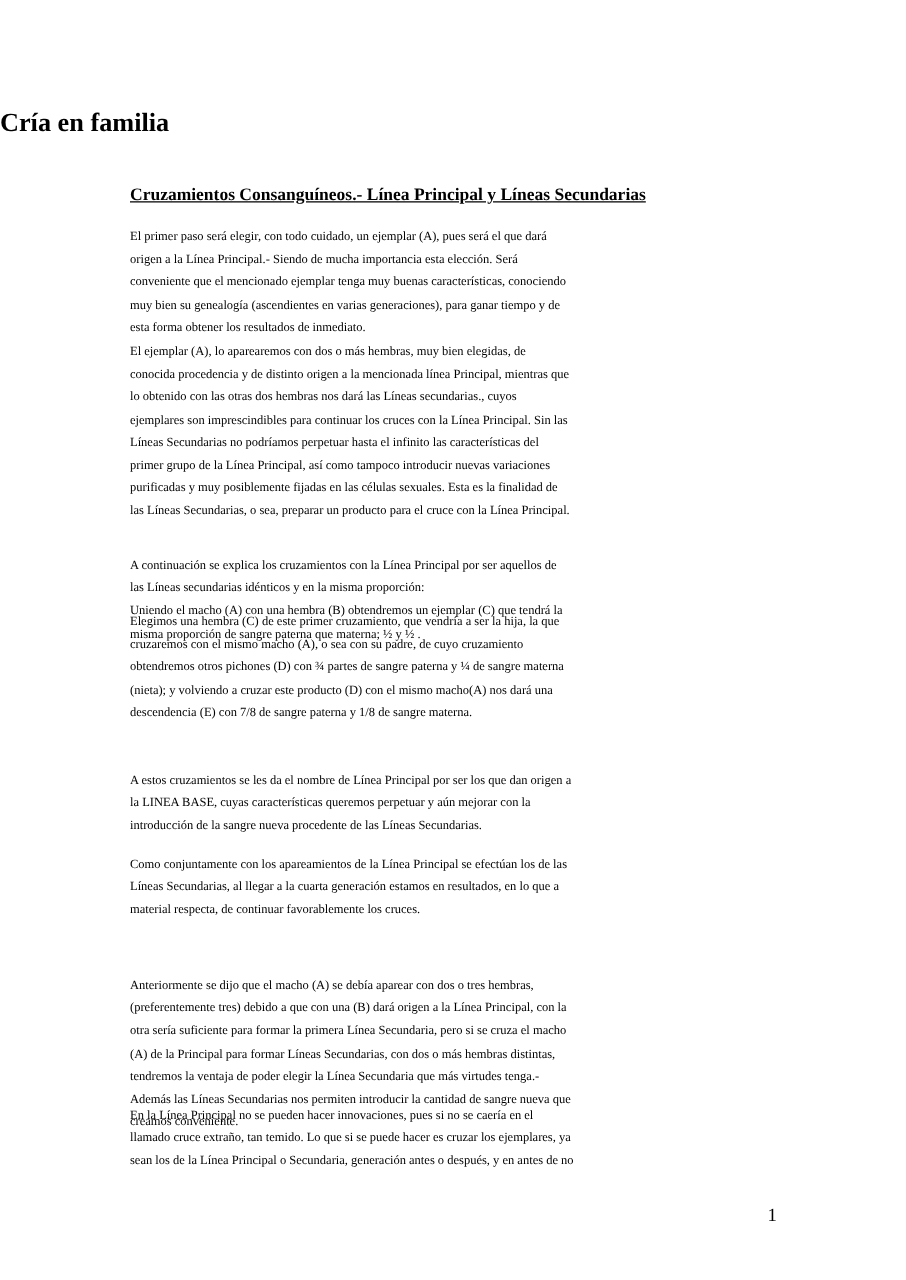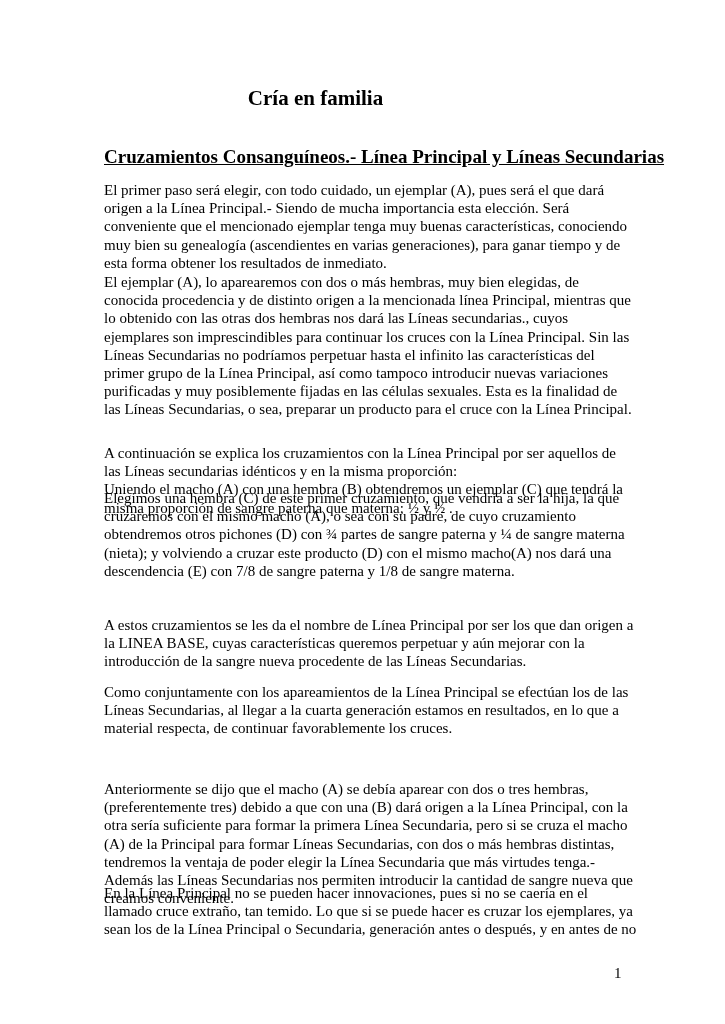--- a/index.html
+++ b/index.html
@@ -1,22 +1,22 @@
 <!DOCTYPE html>
 <html><head>
 <meta charset="utf-8">
 <style>
   html, body { margin: 0; padding: 0; background: #ffffff; }
   body { width: 725px; height: 1024px; position: relative; overflow: hidden;
          font-family: "Liberation Serif", "DejaVu Serif", serif; color: #000; }
-  .page-title { position: absolute; top: 84px; left: 0; width: 631px; text-align: center;
+  .page-title { position: absolute; top: 84px; left: 0; width: 631px; 
                 font-size: 21px; font-weight: bold; margin: 0; line-height: 28px; }
-  .section-heading { position: absolute; top: 145px; left: 104px; font-size: 19px; font-weight: bold;
+  .section-heading { position: absolute; top: 145px; left: 104px; font-size: 14px; font-weight: bold;
                      text-decoration: underline; margin: 0; line-height: 24px; white-space: nowrap; }
-  .para { position: absolute; left: 104px; width: 540px; font-size: 15px; line-height: 18.2px;
+  .para { position: absolute; left: 104px; width: 540px; font-size: 10px; line-height: 18.2px;
           margin: 0; white-space: pre-line; }
   .page-number { position: absolute; top: 964px; left: 614px; font-size: 15px; line-height: 18px; }
 </style>
 </head>
 <body>
 
 <div>
   <h1 class="page-title">Cría en familia</h1>
   <h2 class="section-heading">Cruzamientos Consanguíneos.- Línea Principal y Líneas Secundarias</h2>
 

